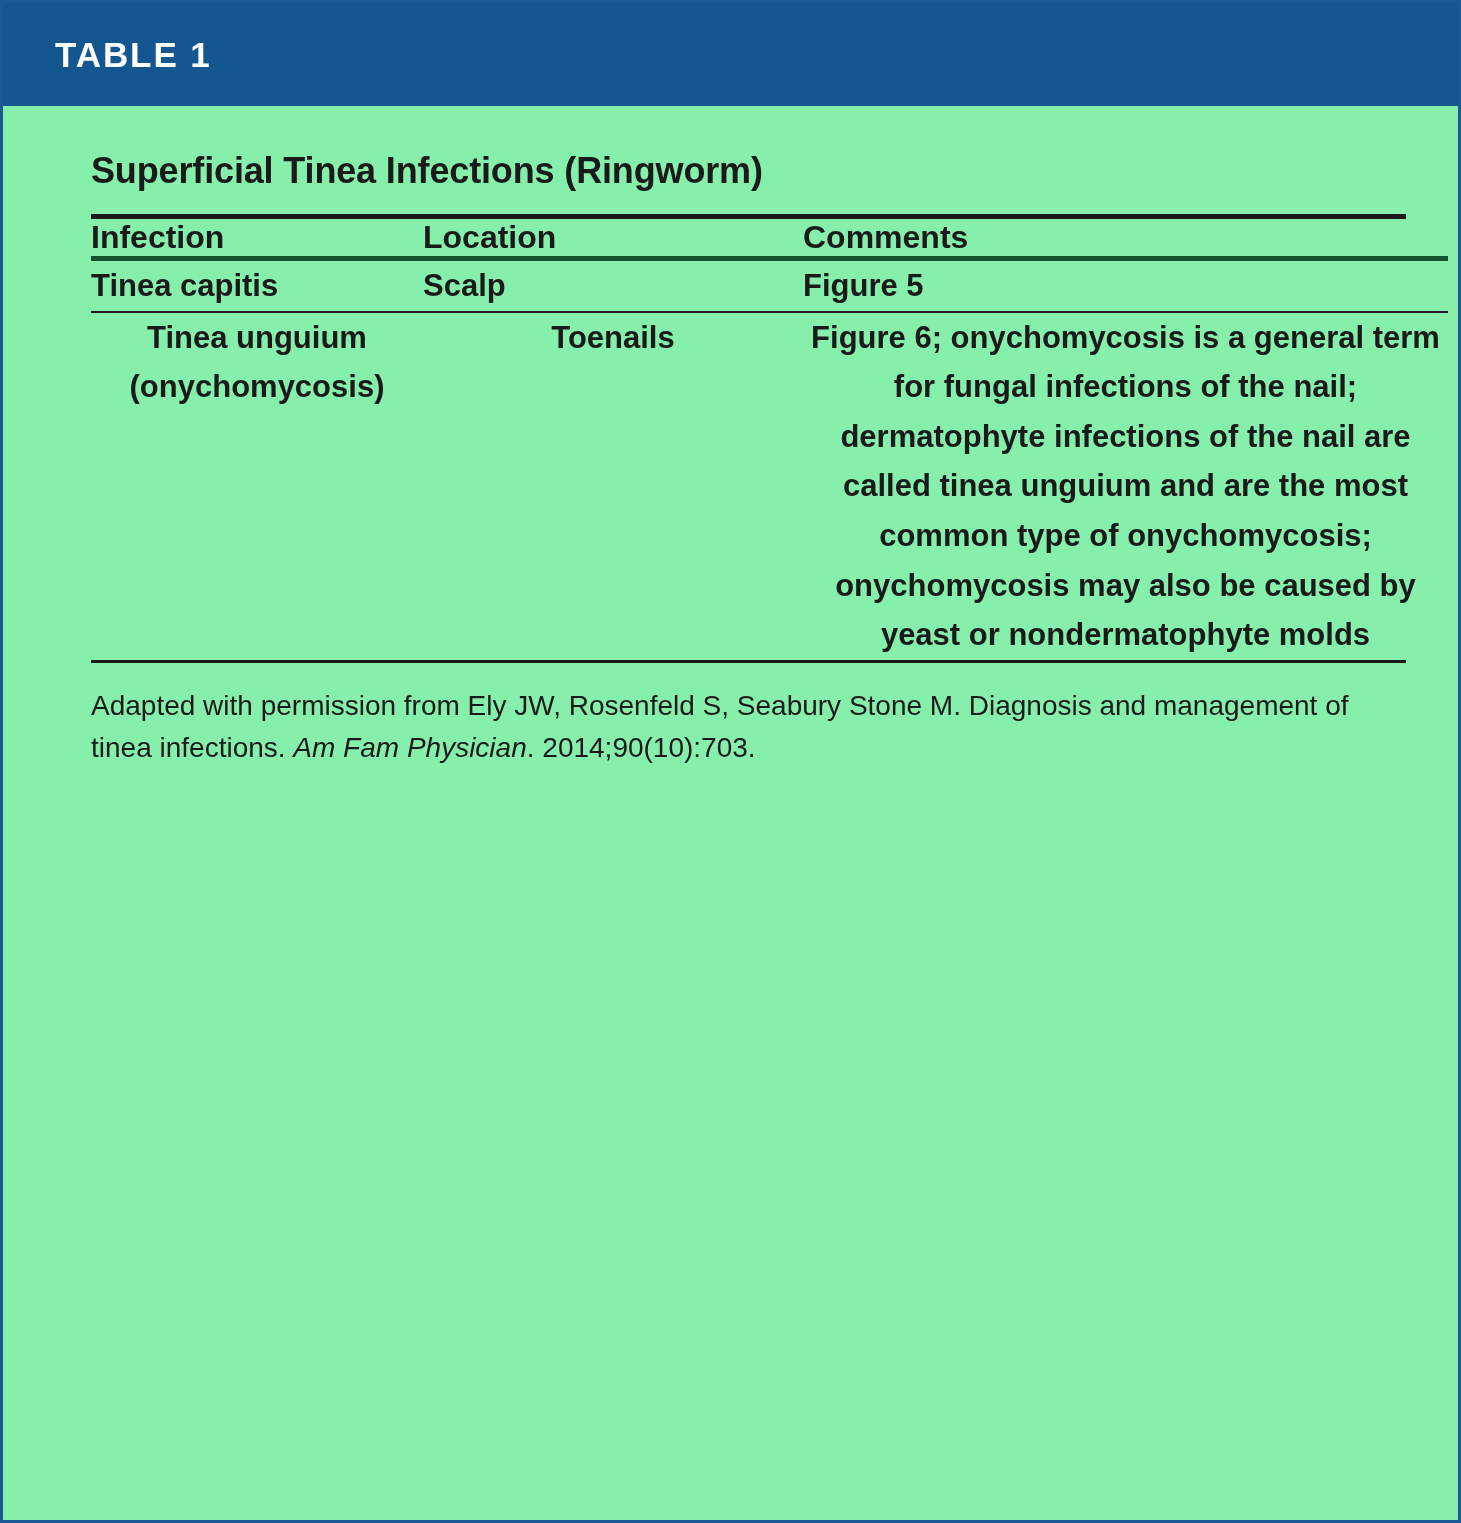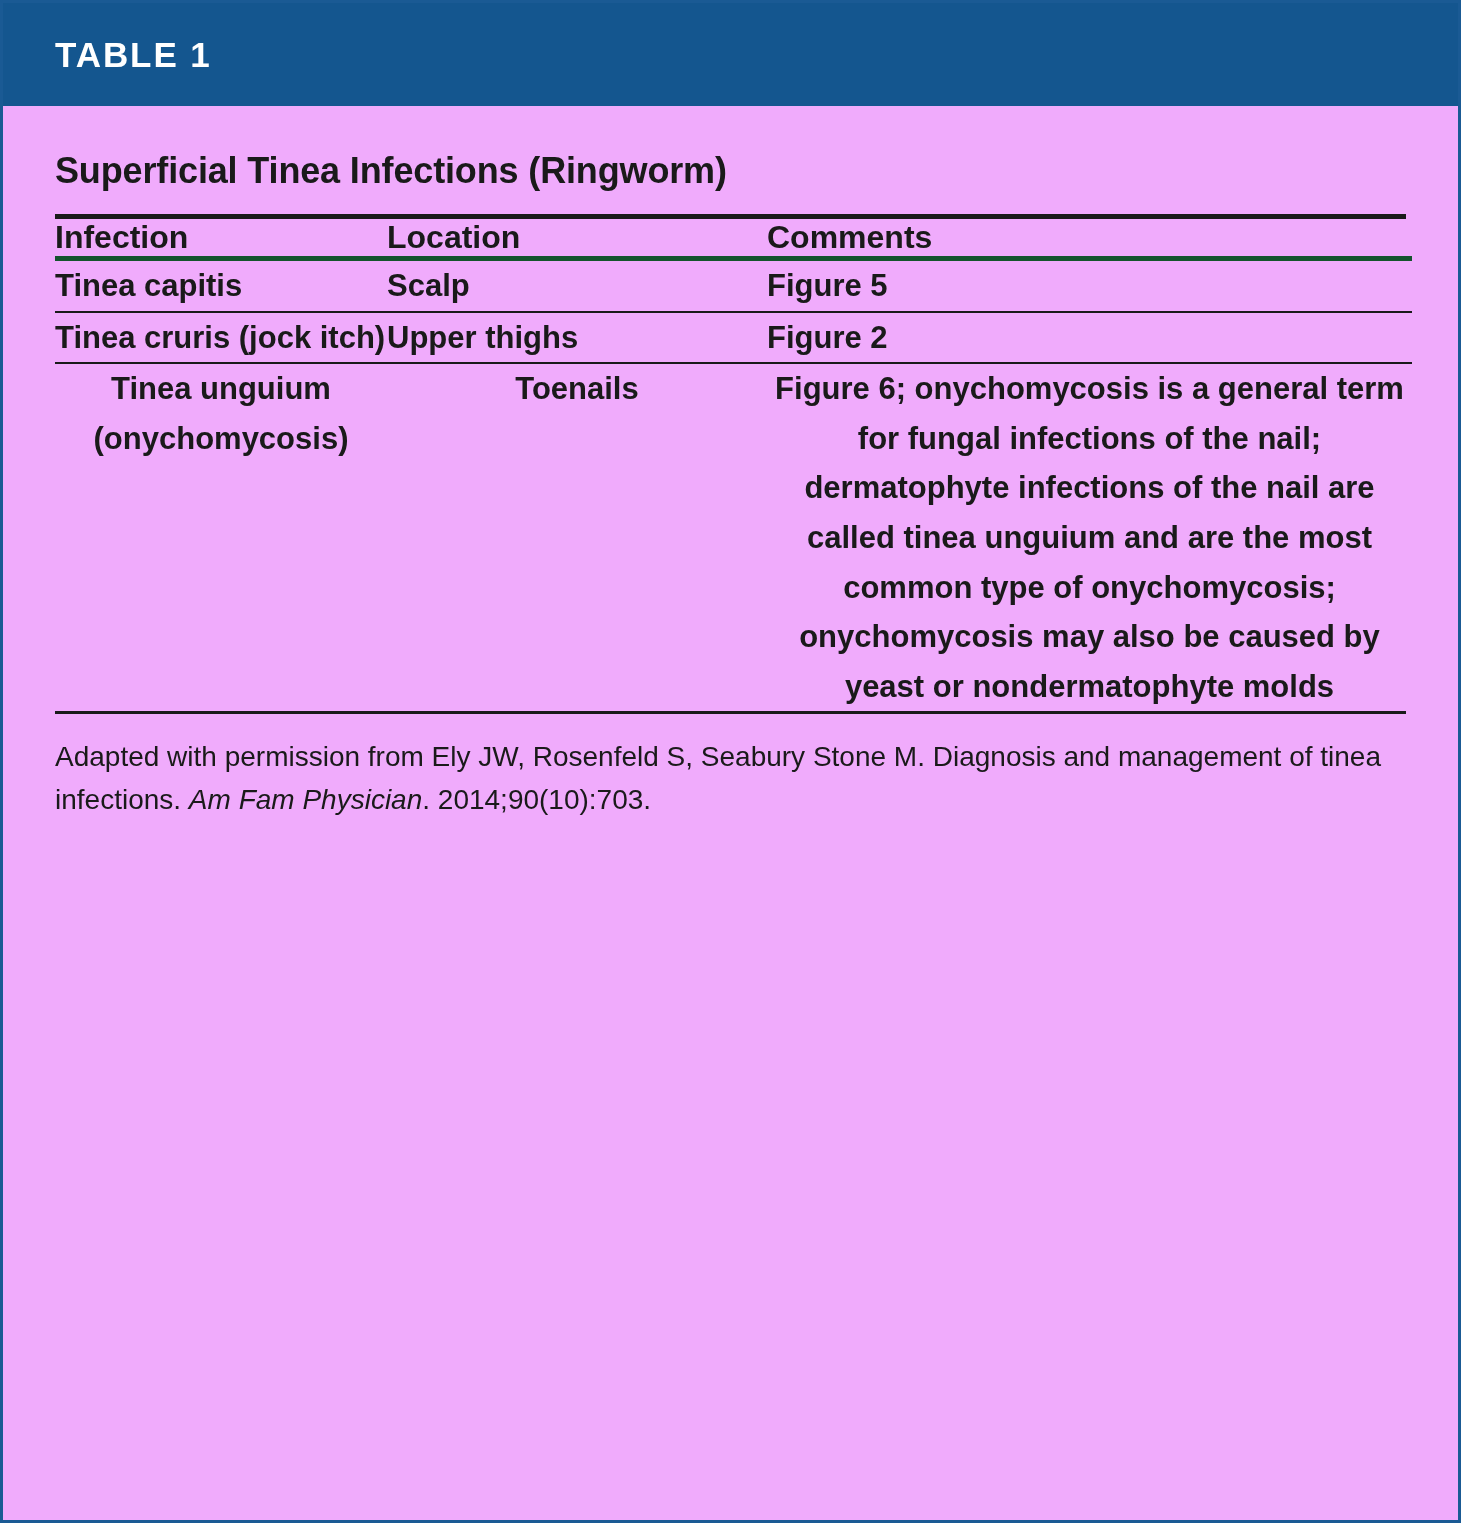--- a/index.html
+++ b/index.html
@@ -8,21 +8,21 @@
     width: 1461px;
     height: 1523px;
     background: #ffffff;
     font-family: "Liberation Sans", sans-serif;
   }
 
   #table-figure {
     position: relative;
     width: 1461px;
     height: 1523px;
-    background: #f0abfc;
+    background: #86efac;
     border: 3px solid #1a5a94;
     overflow: hidden;
   }
 
   
   .banner {
     height: 103px;
     background: #14568f;
     display: flex;
     align-items: center;
@@ -31,20 +31,21 @@
   .banner-label {
     color: #ffffff;
     font-size: 35px;
     font-weight: bold;
     letter-spacing: 0.055em;
   }
 
   
   .table-body {
     padding: 0 52px 0 52px;
+    margin-left: 36px;
   }
 
   .table-title {
     font-size: 36px;
     font-weight: bold;
     color: #1a1a1a;
     padding-top: 44px;
     padding-bottom: 22px;
     letter-spacing: -0.004em;
   }
@@ -134,25 +135,20 @@
           <th class="hdr">Location</th>
           <th class="hdr">Comments</th>
         </tr>
       </thead>
       <tbody>
         <tr class="data-row">
           <td class="cell">Tinea capitis</td>
           <td class="cell">Scalp</td>
           <td class="cell">Figure 5</td>
         </tr>
-        <tr class="data-row">
-          <td class="cell">Tinea cruris (jock itch)</td>
-          <td class="cell">Upper thighs</td>
-          <td class="cell">Figure 2</td>
-        </tr>
         <tr class="data-row last">
           <td class="cell">Tinea unguium (onychomycosis)</td>
           <td class="cell">Toenails</td>
           <td class="cell">Figure 6; onychomycosis is a general term for fungal infections of the nail; dermatophyte infections of the nail are called tinea unguium and are the most common type of onychomycosis; onychomycosis may also be caused by yeast or nondermatophyte molds</td>
         </tr>
       </tbody>
     </table>
 
     <div class="foot-rule"></div>
 

